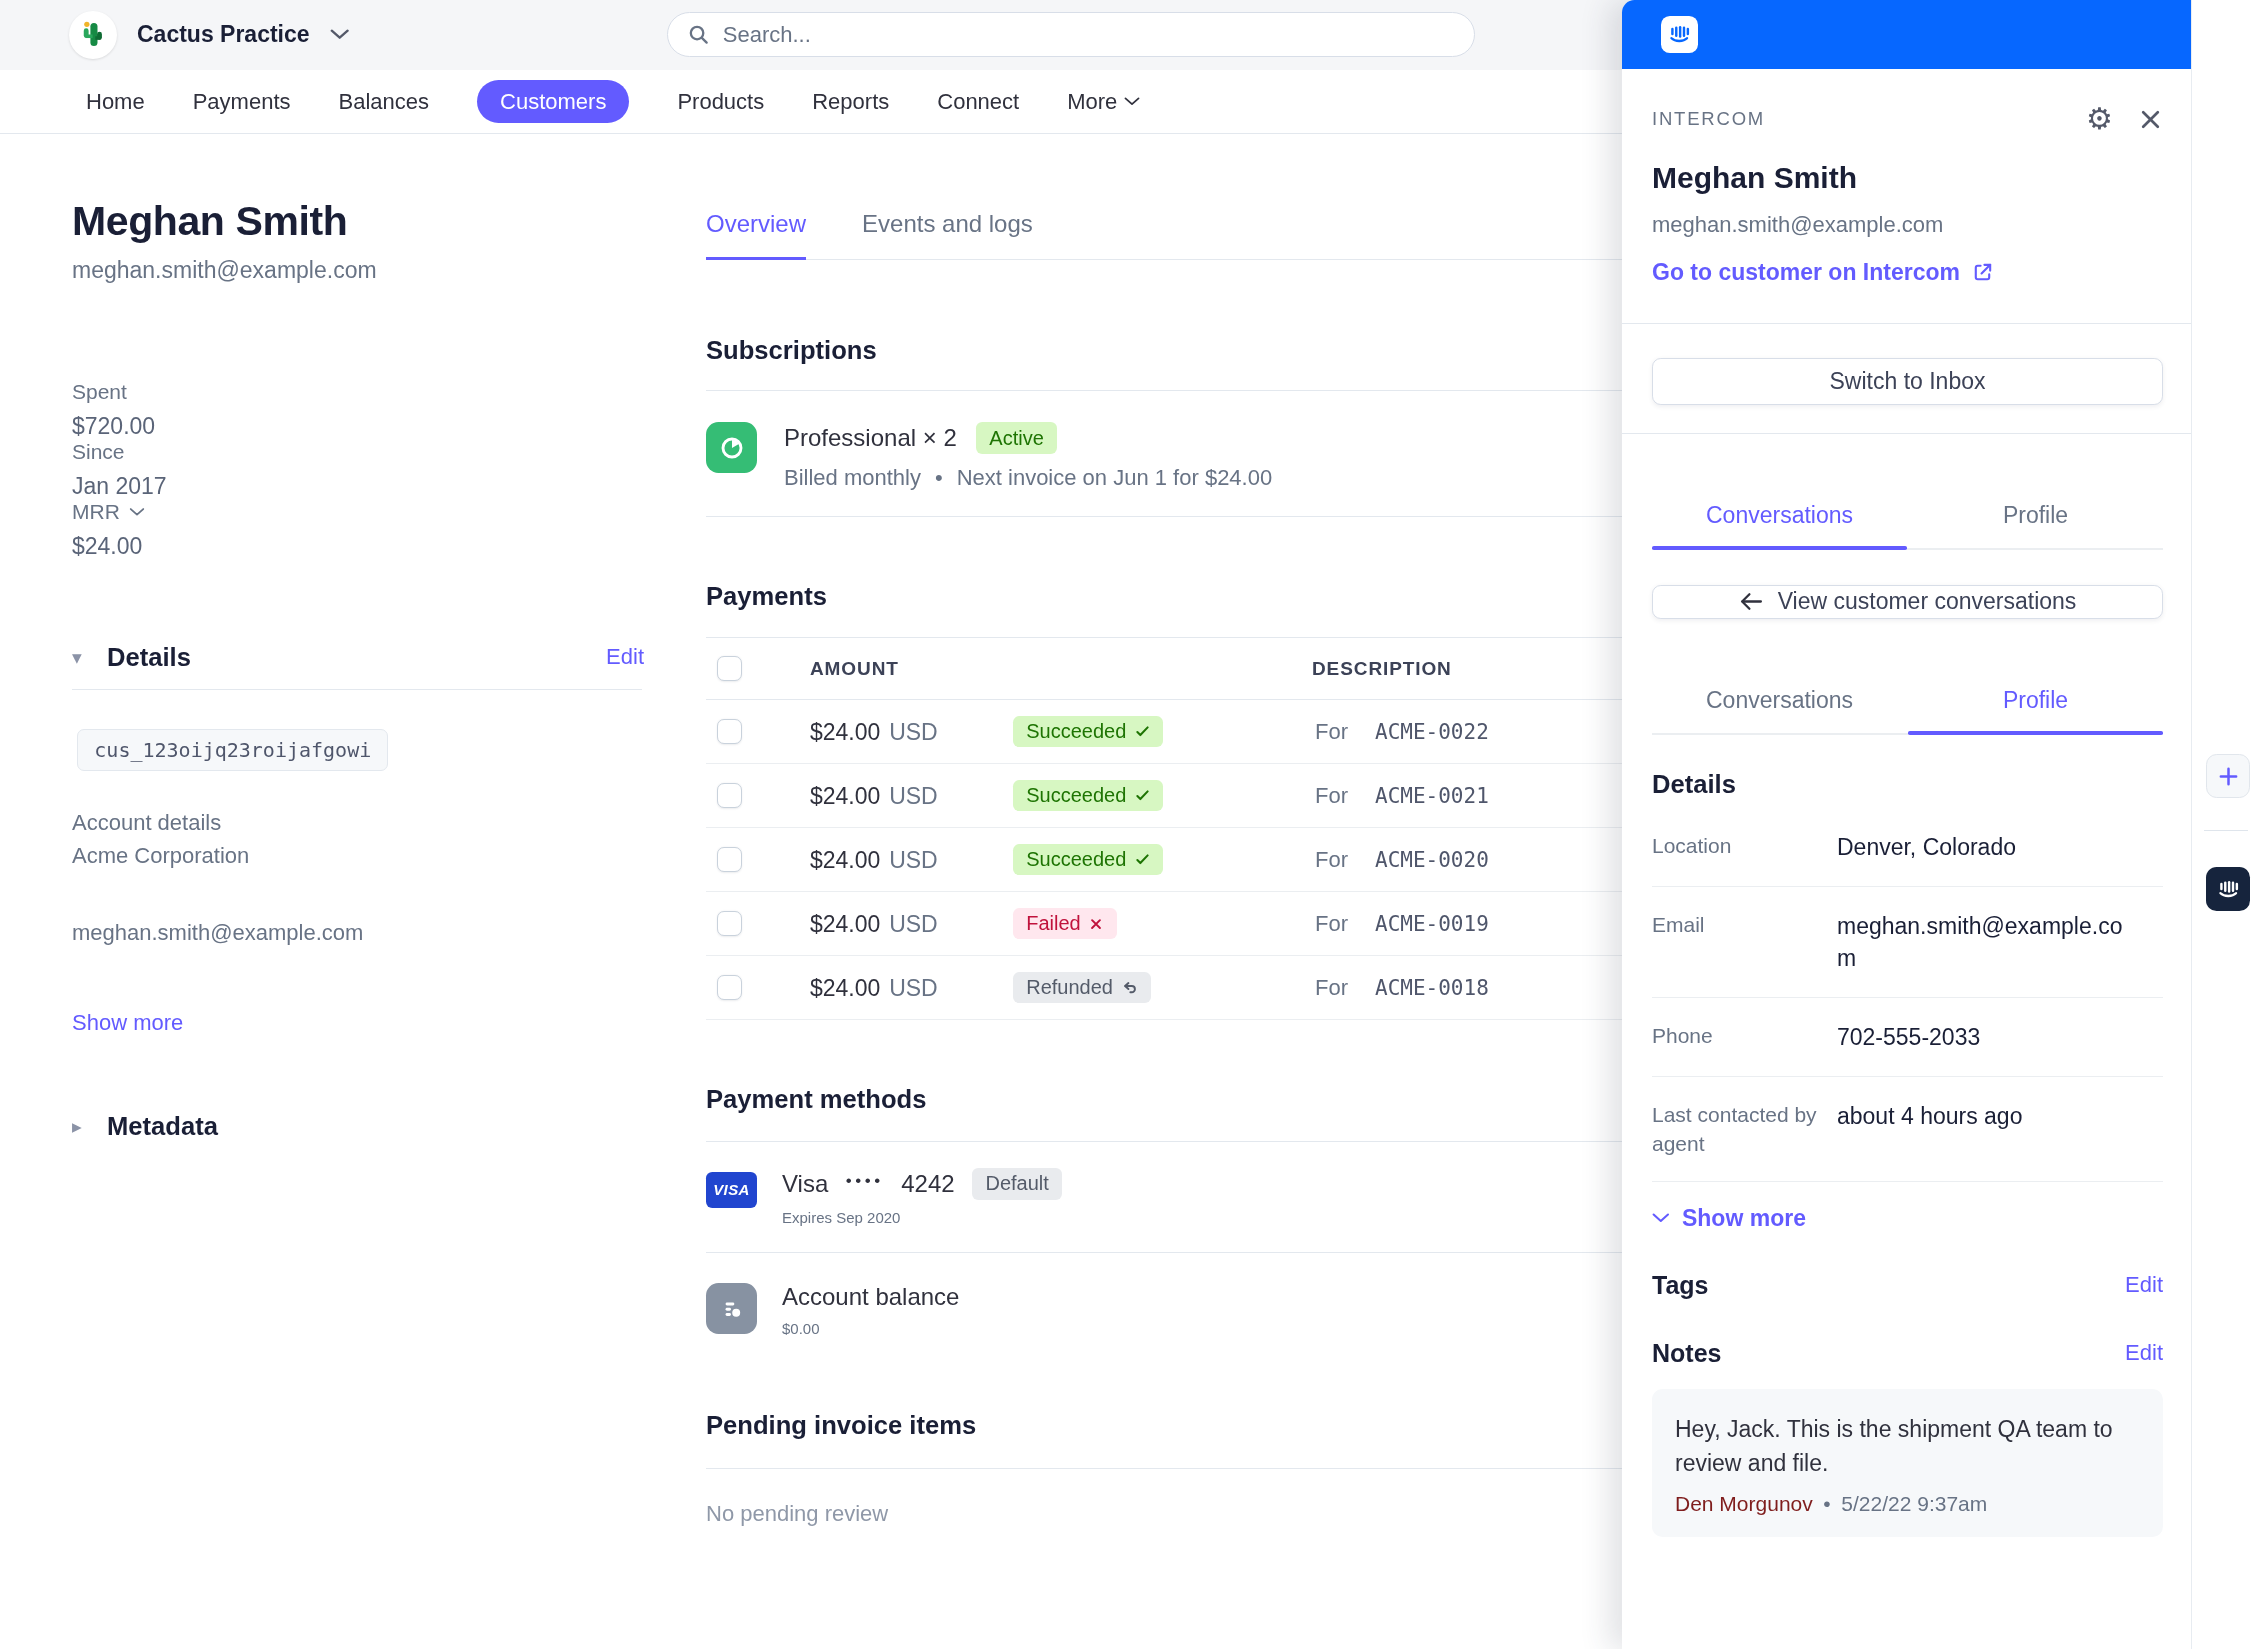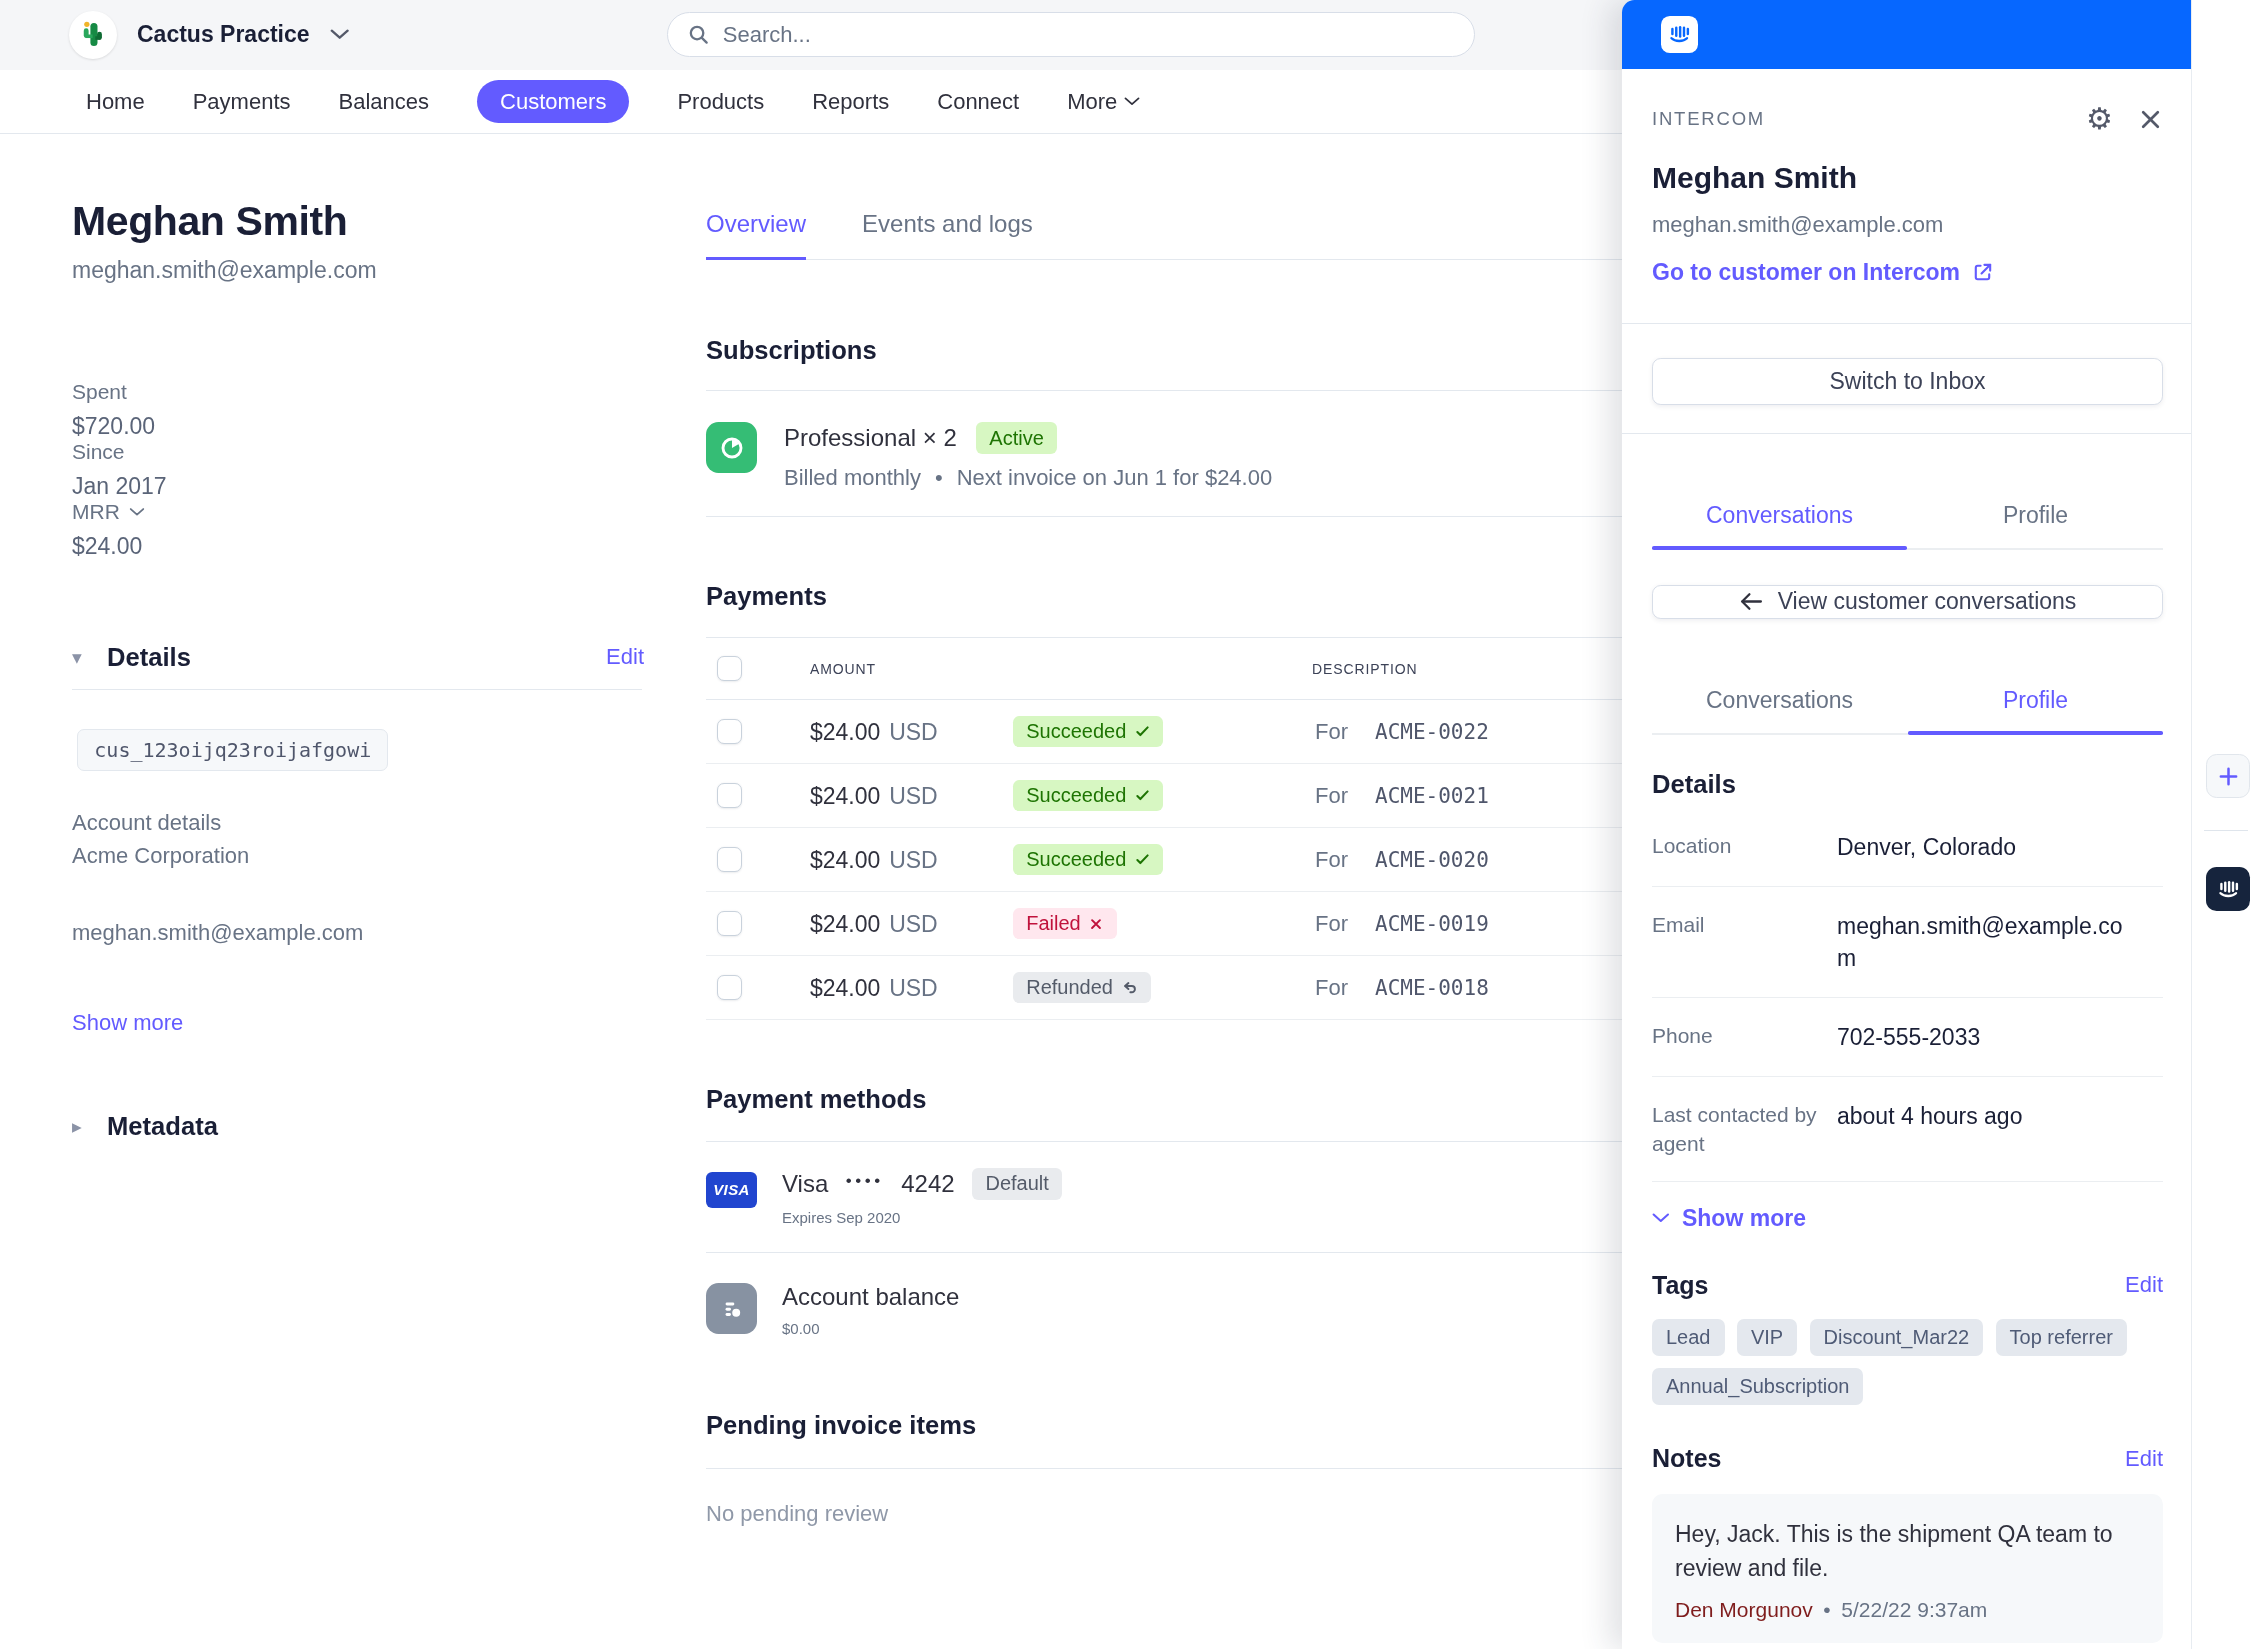--- a/index.html
+++ b/index.html
@@ -67,21 +67,21 @@
   .badge.gray { background:#e9ebee; color:#545b69; }
   .sub-line2 { margin-top:10.6px; font-size:22px; color:#687385; display:flex; align-items:center; gap:14px; }
   .sub-bottom { margin-top:34px; }
 
   .pay-sec { margin-top:65px; }
   .pay-sec .hdiv { margin-top:26.5px; }
   .t-head { position:relative; height:62px; border-bottom:0.9px solid #e3e8ee; }
   .t-row { position:relative; height:64px; border-bottom:0.9px solid #ebeef1; }
   .checkbox { position:absolute; left:10.6px; top:50%; margin-top:-12.4px; width:25px; height:25px;
     border:1.8px solid #c9d2dc; border-radius:7px; background:#fff; box-shadow:0 0.9px 1.8px rgba(60,66,87,.1); cursor:pointer; }
-  .col-head { position:absolute; top:50%; transform:translateY(-50%); font-size:14px; letter-spacing:0.9px; color:#3c4257; font-weight:400; }
+  .col-head { position:absolute; top:50%; transform:translateY(-50%); font-size:19px; letter-spacing:0.9px; color:#3c4257; font-weight:700; }
   .c-amount { left:104px; }
   .c-desc { left:606px; }
   .cell-amt { position:absolute; left:104px; top:50%; transform:translateY(-50%); font-size:23px; color:#30313d; }
   .cell-amt .cur { color:#687385; margin-left:8.8px; }
   .cell-badge { position:absolute; left:307px; top:50%; transform:translateY(-50%); }
   .cell-for { position:absolute; left:609px; top:50%; transform:translateY(-50%); font-size:22px; color:#687385; }
   .cell-id { position:absolute; left:669px; top:50%; transform:translateY(-50%);
     font-family:"DejaVu Sans Mono","Liberation Mono",monospace; font-size:21px; color:#4f566b; }
 
   .pm-sec { margin-top:65px; }
@@ -491,27 +491,20 @@
         <svg width="17.6" height="11.5" viewBox="0 0 22 14" fill="none" stroke="#635bff" stroke-width="2.6" stroke-linecap="round" stroke-linejoin="round">
             <polyline points="2,3 11,11 20,3"></polyline>
           </svg>
         <span>Show more</span>
       </div>
 
       <div class="p-sec-head">
         <span class="p-sec-title">Tags</span>
         <span class="edit-link">Edit</span>
       </div>
-      <div class="tag-wrap">
-        <span class="tag">Lead</span>
-        <span class="tag">VIP</span>
-        <span class="tag">Discount_Mar22</span>
-        <span class="tag">Top referrer</span>
-        <span class="tag">Annual_Subscription</span>
-      </div>
 
       <div class="p-sec-head">
         <span class="p-sec-title">Notes</span>
         <span class="edit-link">Edit</span>
       </div>
       <div class="note-card">
         <div class="note-text">Hey, Jack. This is the shipment QA team to review and file.</div>
         <div class="note-meta">
           <span class="note-author">Den Morgunov</span>
           <span class="note-time">•</span>

